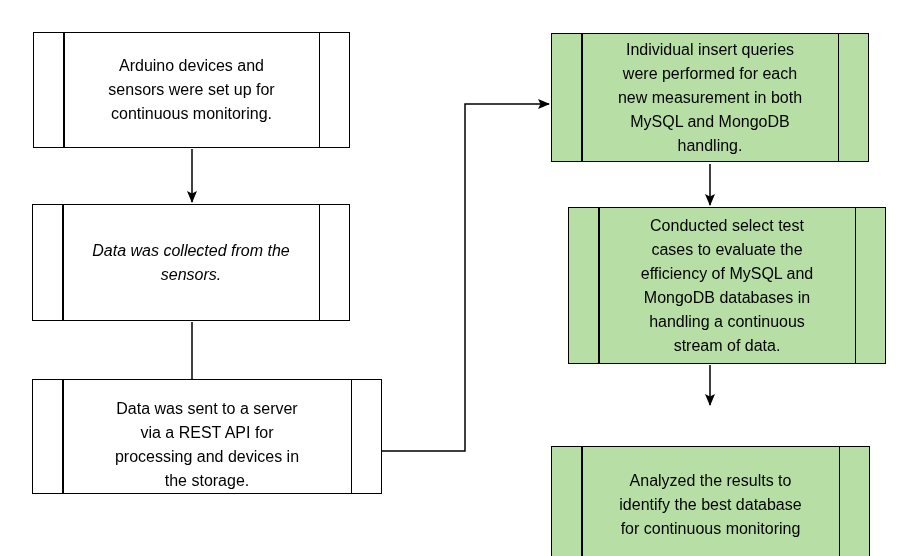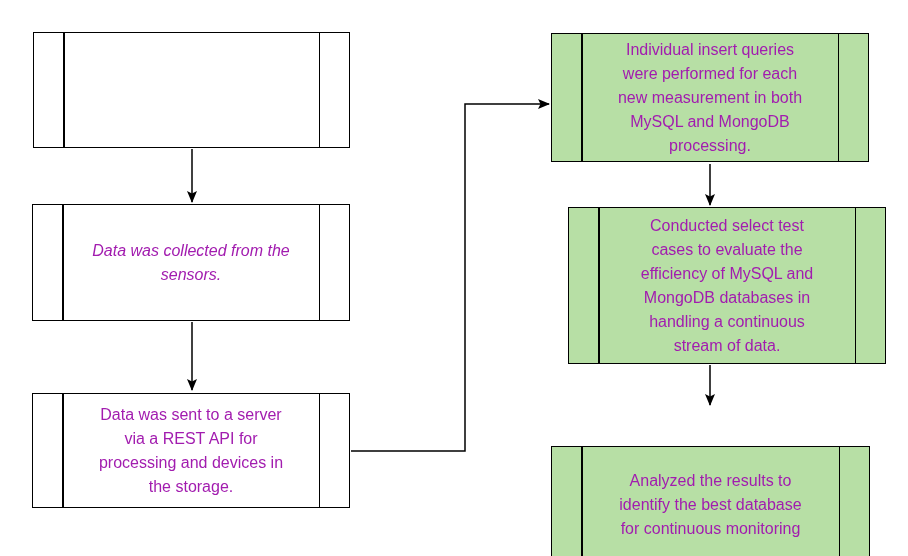--- a/index.html
+++ b/index.html
@@ -29,28 +29,28 @@
     width: 1.5px;
     background: #000000;
   }
   .bar-l { left: 29px; }
   .bar-r { right: 29px; }
   .txt {
     position: relative;
     text-align: center;
     font-size: 16px;
     line-height: 24px;
-    color: #a21caf;
+    color: #000000;
     width: 100%;
   }
   .line { display: block; white-space: nowrap; }
   
   .b1 { left: 33px;  top: 32px;  width: 317px; height: 116px; }
   .b2 { left: 32px;  top: 204px; width: 318px; height: 117px; font-style: italic; }
-  .b3 { left: 32px;  top: 393px; width: 318px; height: 115px; }
+  .b3 { left: 32px;  top: 379px; width: 350px; height: 115px; align-items: flex-end; }
   .b4 { left: 551px; top: 33px;  width: 318px; height: 129px; }
   .b5 { left: 551px; top: 207px; width: 318px; height: 157px; }
   .b6 { left: 551px; top: 407px; width: 319px; height: 117px; margin-top: 39px; }
   svg.connectors {
     position: absolute; left: 0; top: 0;
     width: 908px; height: 556px;
     pointer-events: none;
   }
   svg.connectors polyline, svg.connectors line {
     fill: none;
@@ -72,20 +72,25 @@
     <line x1="192" y1="149" x2="192" y2="202" marker-end="url(#arrow)"></line>
     <line x1="192" y1="322" x2="192" y2="390" marker-end="url(#arrow)"></line>
     <polyline points="351,451 465,451 465,104 549,104" marker-end="url(#arrow)"></polyline>
     <line x1="710" y1="164" x2="710" y2="205" marker-end="url(#arrow)"></line>
     <line x1="710" y1="365" x2="710" y2="405" marker-end="url(#arrow)"></line>
   </svg>
 
   <div class="box b1" style="background-color: rgb(255, 255, 255);">
     <span class="bar bar-l"></span>
     <span class="bar bar-r"></span>
+    <div class="txt">
+      <span class="line">Arduino devices and</span>
+      <span class="line">sensors were set up for</span>
+      <span class="line">continuous monitoring.</span>
+    </div>
   </div>
 
   <div class="box b2" style="background-color: rgb(255, 255, 255);">
     <span class="bar bar-l"></span>
     <span class="bar bar-r"></span>
     <div class="txt">
       <span class="line">Data was collected from the</span>
       <span class="line">sensors.</span>
     </div>
   </div>
@@ -102,21 +107,21 @@
   </div>
 
   <div class="box b4" style="background-color: rgb(183, 223, 165);">
     <span class="bar bar-l"></span>
     <span class="bar bar-r"></span>
     <div class="txt">
       <span class="line">Individual insert queries</span>
       <span class="line">were performed for each</span>
       <span class="line">new measurement in both</span>
       <span class="line">MySQL and MongoDB</span>
-      <span class="line">processing.</span>
+      <span class="line">handling.</span>
     </div>
   </div>
 
   <div class="box b5" style="background-color: rgb(183, 223, 165); margin-left: 17px;">
     <span class="bar bar-l"></span>
     <span class="bar bar-r"></span>
     <div class="txt">
       <span class="line">Conducted select test</span>
       <span class="line">cases to evaluate the</span>
       <span class="line">efficiency of MySQL and</span>

